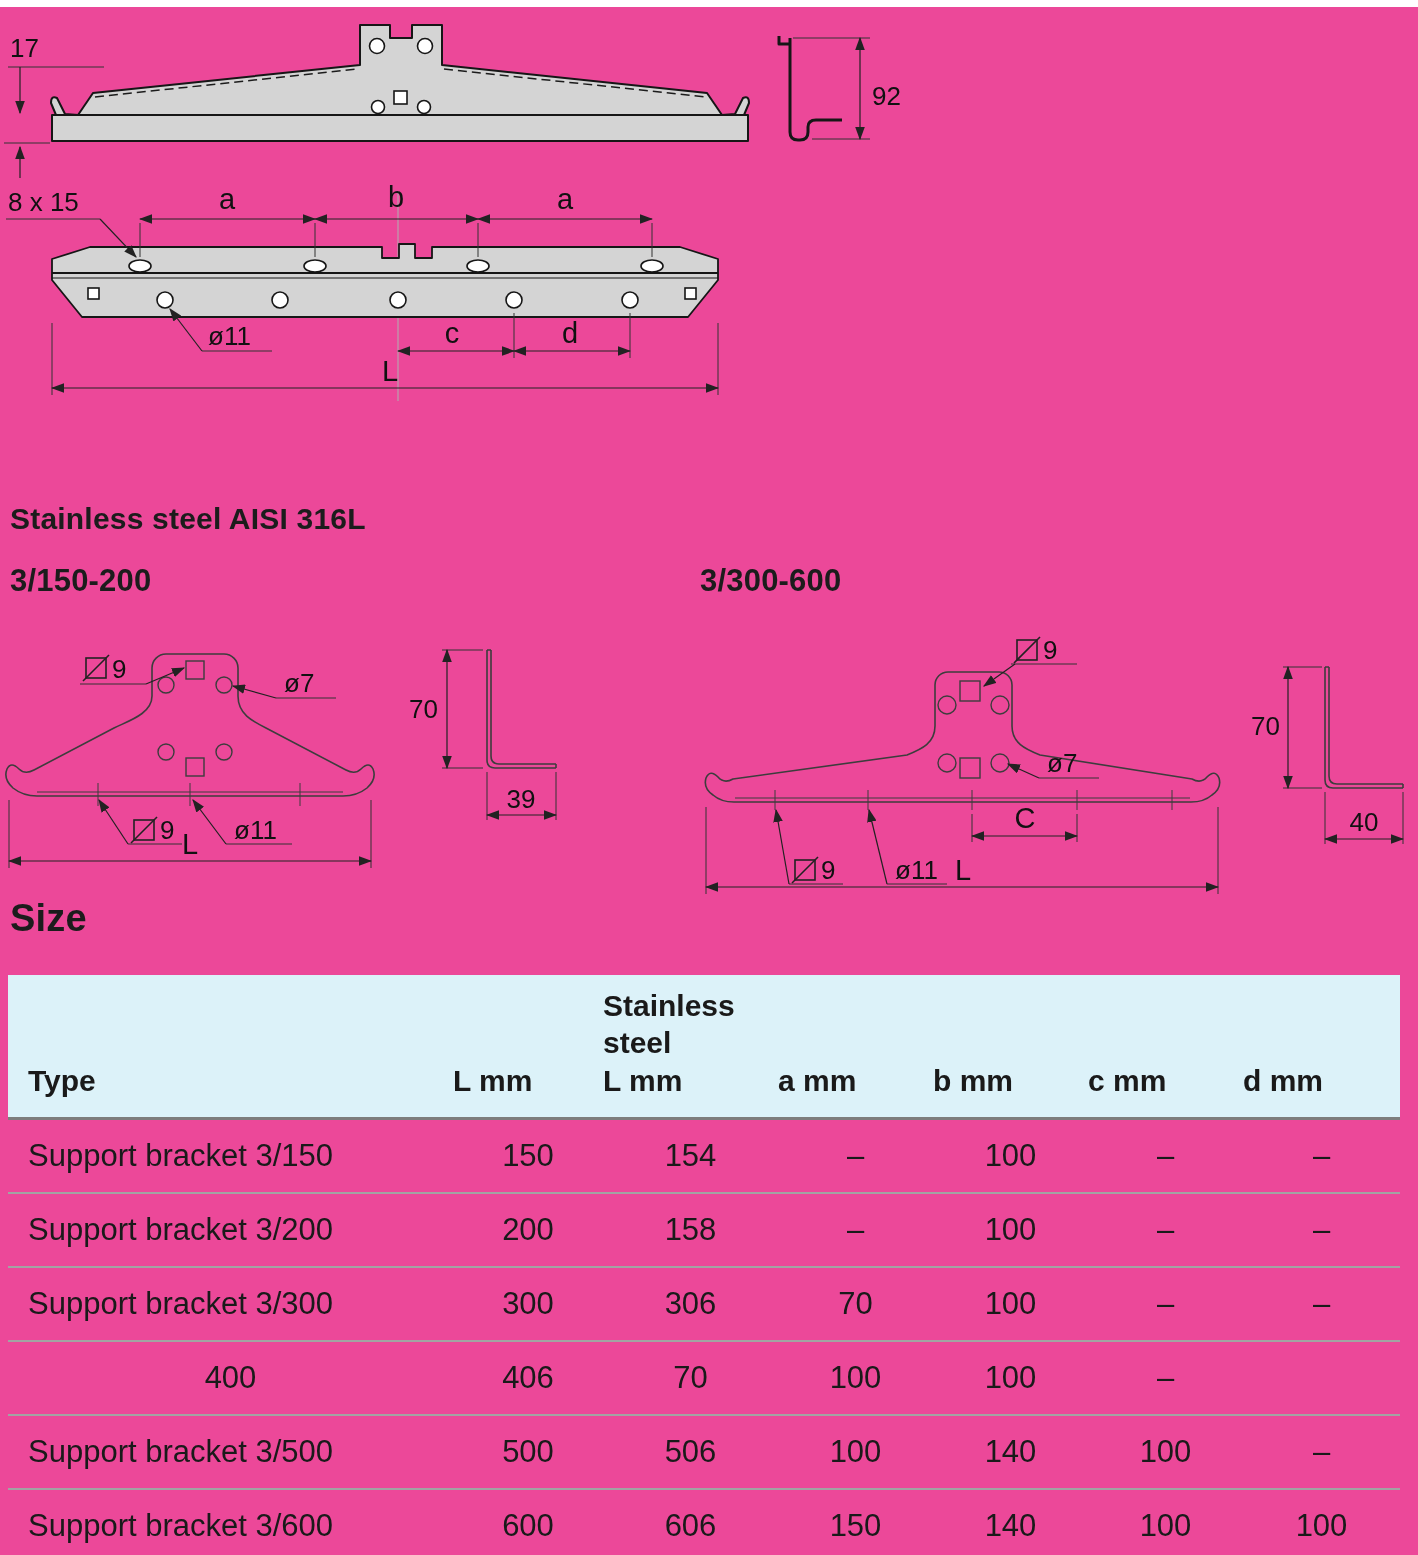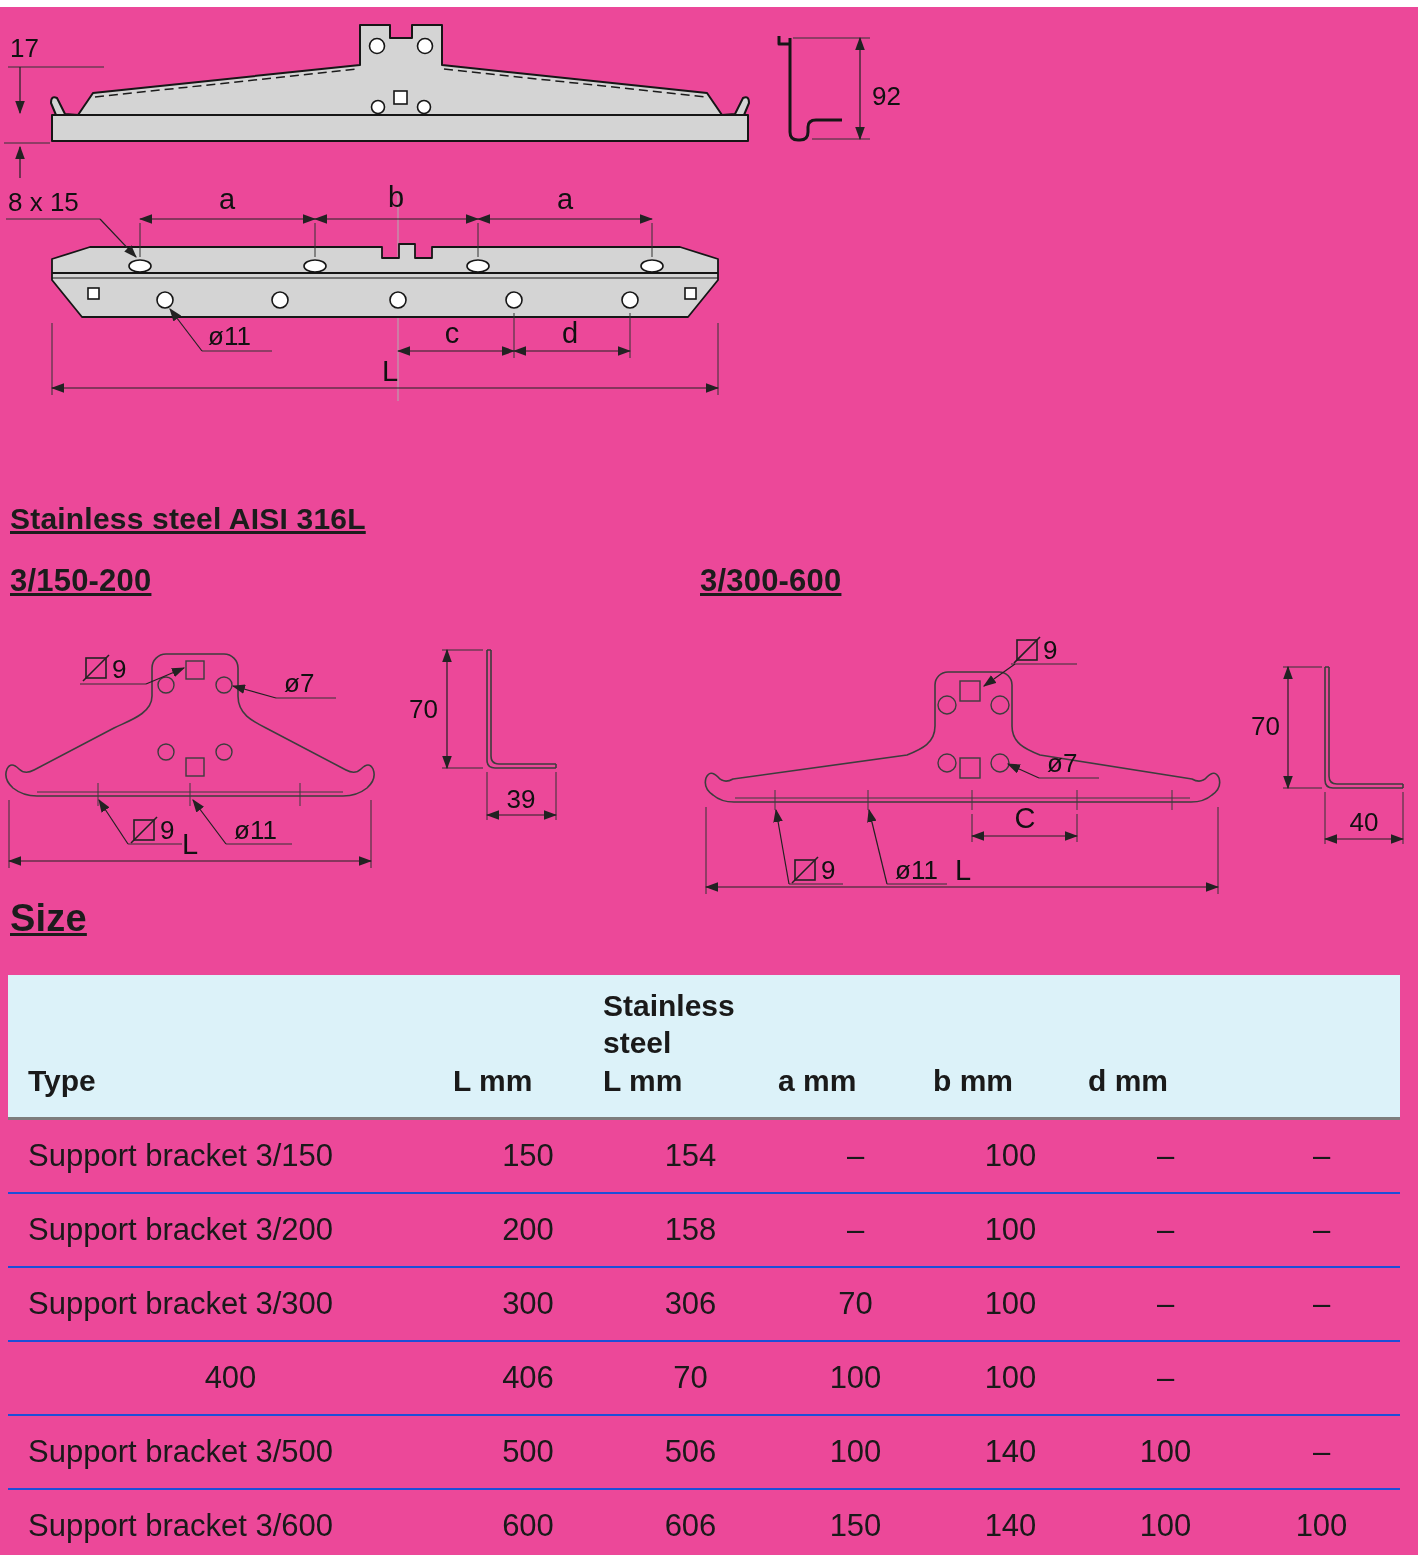--- a/index.html
+++ b/index.html
@@ -1,19 +1,19 @@
 <!DOCTYPE html>
 <html><head>
 <meta charset="utf-8">
 <style>
   html,body{margin:0;padding:0;background:#fff;}
   .page{position:relative;width:1418px;height:1555px;background:#ec4899;overflow:hidden;
         font-family:"Liberation Sans",sans-serif;color:#1a1a1a;margin-top:7px;}
   .abs{position:absolute;}
-  .heading{font-weight:bold;color:#1c1c1c;letter-spacing:0.2px;text-decoration:underline;}
+  .heading{font-weight:bold;color:#1c1c1c;letter-spacing:0.2px;}
   .h-material{font-size:30px;}
   .h-variant{font-size:31px;}
   .h-size{font-size:38px;}
 
   
   svg text{font-family:"Liberation Sans",sans-serif;fill:#111;}
   .dtext{font-size:26px;}
   .dtext-big{font-size:29px;}
   .outline-thin{fill:none;stroke:#3d3d3d;stroke-width:1;}
   .solid{fill:#d4d4d4;stroke:#161616;stroke-width:2;stroke-linejoin:round;}
@@ -32,21 +32,21 @@
 
   
   .size-table{position:absolute;left:8px;top:968px;width:1392px;}
   .t-head{display:grid;grid-template-columns:445px 150px 175px 155px 155px 155px 157px;
           background:#dcf2f9;height:145px;border-bottom:3px solid #7d7d7d;box-sizing:border-box;}
   .t-head .cell{display:flex;flex-direction:column;justify-content:flex-end;
                 padding-bottom:18px;font-weight:bold;font-size:30px;line-height:1.25;}
   .t-head .cell.type{align-items:flex-start;padding-left:20px;}
   .t-row{display:grid;grid-template-columns:445px 150px 175px 155px 155px 155px 157px;
          height:72px;align-items:center;font-size:31px;}
-  .t-row + .t-row{border-top:2px solid #1d4ed8;}
+  .t-row + .t-row{border-top:2px solid #a3a3a3;}
   .t-row .cell{text-align:center;}
   .t-row .cell.type{text-align:left;padding-left:20px;}
 </style>
 </head>
 <body>
 
 <div class="page">
 
   <svg class="abs" style="left:0;top:0" width="910" height="172" viewBox="0 0 910 172">
     <defs>
@@ -271,20 +271,21 @@
     <div class="t-head">
       <div class="cell type">Type</div>
       <div class="cell">L mm</div>
       <div class="cell">
         <span>Stainless</span>
         <span>steel</span>
         <span>L mm</span>
       </div>
       <div class="cell">a mm</div>
       <div class="cell">b mm</div>
+      <div class="cell">c mm</div>
       <div class="cell">d mm</div>
     </div>
 
     <div class="t-row">
       <div class="cell type">Support bracket 3/150</div>
       <div class="cell">150</div>
       <div class="cell">154</div>
       <div class="cell">–</div>
       <div class="cell">100</div>
       <div class="cell">–</div>

